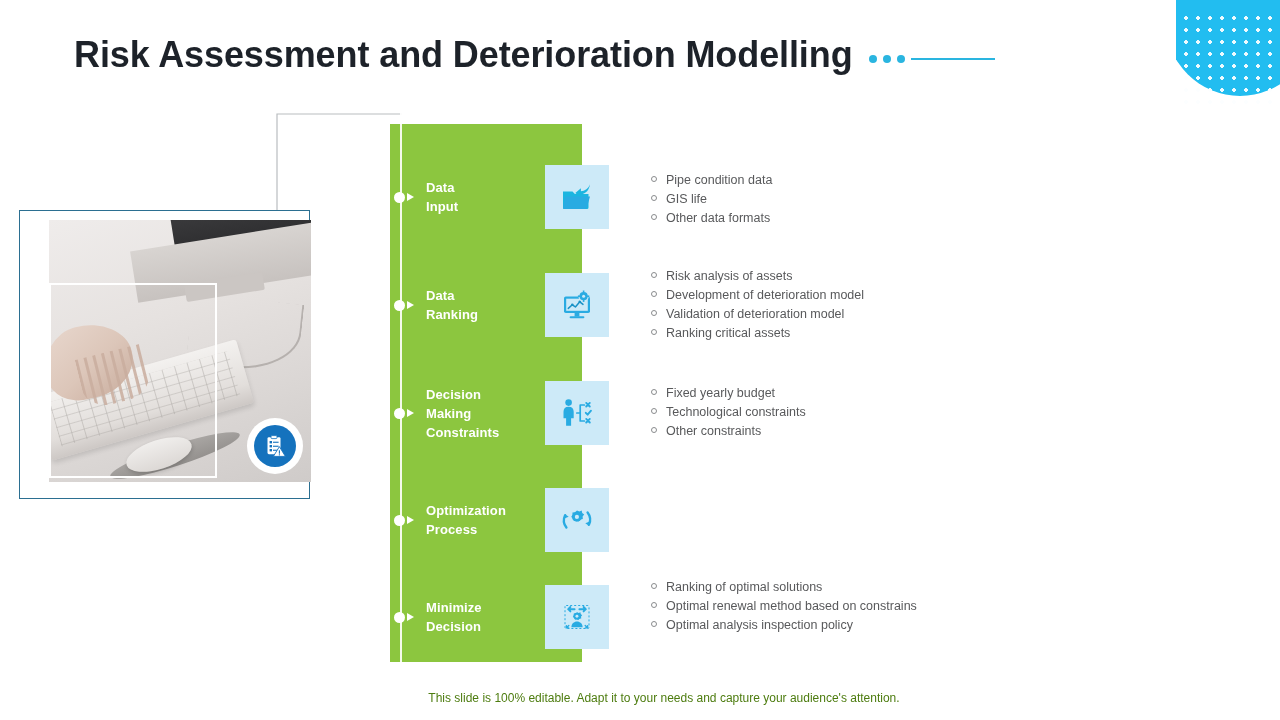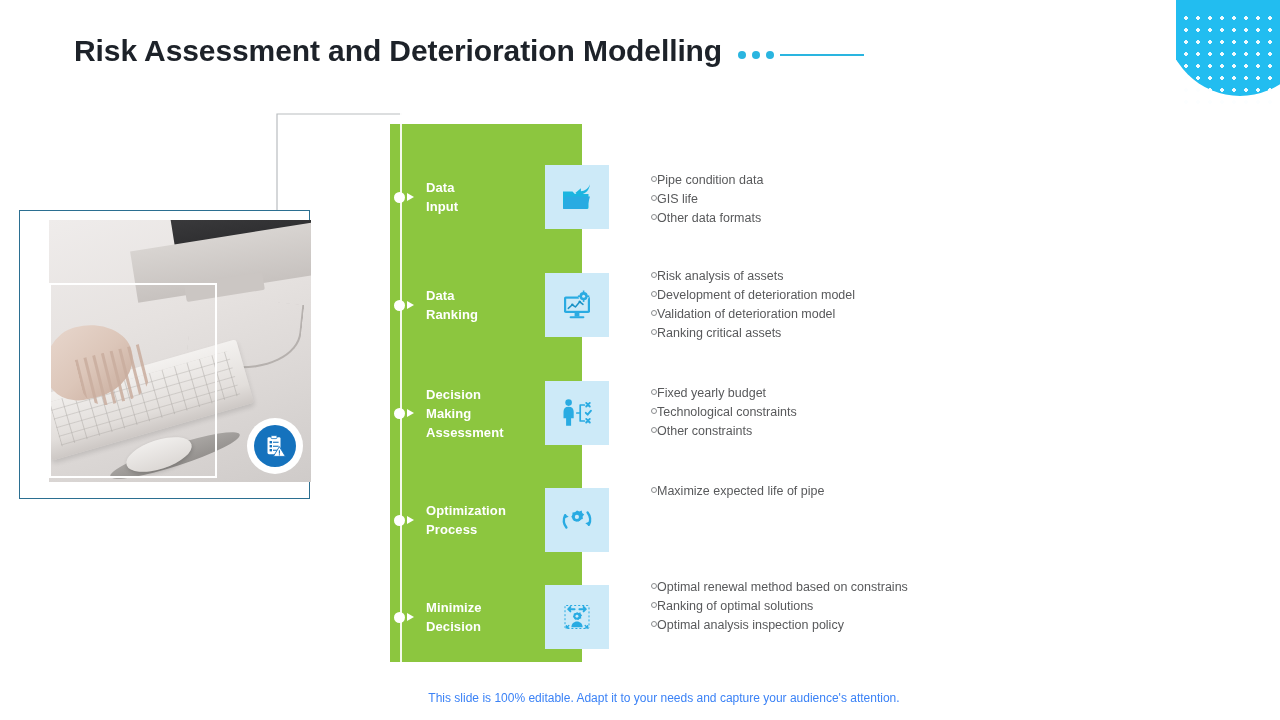--- a/index.html
+++ b/index.html
@@ -57,21 +57,21 @@
   
   .title-row {
     position: absolute;
     left: 74px;
     top: 34px;
     display: flex;
     align-items: center;
     gap: 16px;
   }
   .slide-title {
-    font-size: 30px;
+    font-size: 36px;
     font-weight: bold;
     color: #1d2229;
     letter-spacing: -0.1px;
     white-space: nowrap;
   }
   .title-accent {
     display: flex;
     align-items: center;
     gap: 6px;
     padding-top: 8px;
@@ -342,20 +342,21 @@
   }
 
   
   .bullets {
     position: absolute;
     left: 651px;
   }
   .bullet {
     display: flex;
     align-items: baseline;
+    gap: 9px;
     font-size: 12.5px;
     color: #58595b;
     line-height: 19px;
     white-space: nowrap;
   }
   .bullet .marker {
     flex: 0 0 auto;
     width: 6px;
     height: 6px;
     border: 1px solid #8a8c8e;
@@ -366,21 +367,21 @@
   }
 
   
   .footer-note {
     position: absolute;
     left: 0;
     right: 0;
     top: 691px;
     text-align: center;
     font-size: 12px;
-    color: #3b82f6;
+    color: #4d7c0f;
     margin-left: 48px;
   }
 </style>
 </head>
 <body>
 
 <div id="slide">
 
   <div class="corner-deco">
     <div class="corner-dots outer"></div>
@@ -492,21 +493,21 @@
   </div>
 
   <div class="step" style="top:381px;">
     <div class="step-marker">
       <span class="knob"></span>
         <span class="arrow"></span>
     </div>
     <div class="step-label">
       <div>Decision</div>
       <div>Making</div>
-      <div>Assessment</div>
+      <div>Constraints</div>
     </div>
     <div class="icon-tile">
       <svg width="34" height="34" viewBox="0 0 34 34">
         <circle cx="8.6" cy="6.6" r="3.3" fill="#29abe2"></circle>
         <path d="M8.6 10.8 c-3.4 0 -5.1 1.9 -5.1 5 v6.4 h2.6 v7.6 h5 v-7.6 h2.6 v-6.4 c0 -3.1 -1.7 -5 -5.1 -5 Z" fill="#29abe2"></path>
         <path d="M16.8 17 h3.4 M20.2 17 v-8 h4.2 M20.2 17 v8 h4.2" fill="none" stroke="#29abe2" stroke-width="1.7" stroke-linecap="round" stroke-linejoin="round"></path>
         <g stroke="#29abe2" stroke-width="1.9" stroke-linecap="round">
           <path d="M26.2 6.9 l3.6 3.6 M29.8 6.9 l-3.6 3.6"></path>
           <path d="M26.2 22.9 l3.6 3.6 M29.8 22.9 l-3.6 3.6"></path>
         </g>
@@ -608,36 +609,32 @@
         <span class="marker"></span>
         <span>Technological constraints</span>
       </div>
     <div class="bullet">
         <span class="marker"></span>
         <span>Other constraints</span>
       </div>
   </div>
 
   <div class="bullets" style="top:482px;">
-    <div class="bullet">
-        <span class="marker"></span>
-        <span>Maximize expected life of pipe</span>
-      </div>
   </div>
 
   <div class="bullets" style="top:578px;">
     <div class="bullet">
         <span class="marker"></span>
+        <span>Ranking of optimal solutions</span>
+      </div>
+    <div class="bullet">
+        <span class="marker"></span>
         <span>Optimal renewal method based on constrains</span>
       </div>
     <div class="bullet">
         <span class="marker"></span>
-        <span>Ranking of optimal solutions</span>
-      </div>
-    <div class="bullet">
-        <span class="marker"></span>
         <span>Optimal analysis inspection policy</span>
       </div>
   </div>
 
   <div class="footer-note">This slide is 100% editable. Adapt it to your needs and capture your audience's attention.</div>
 
 </div>
 
 </body></html>

